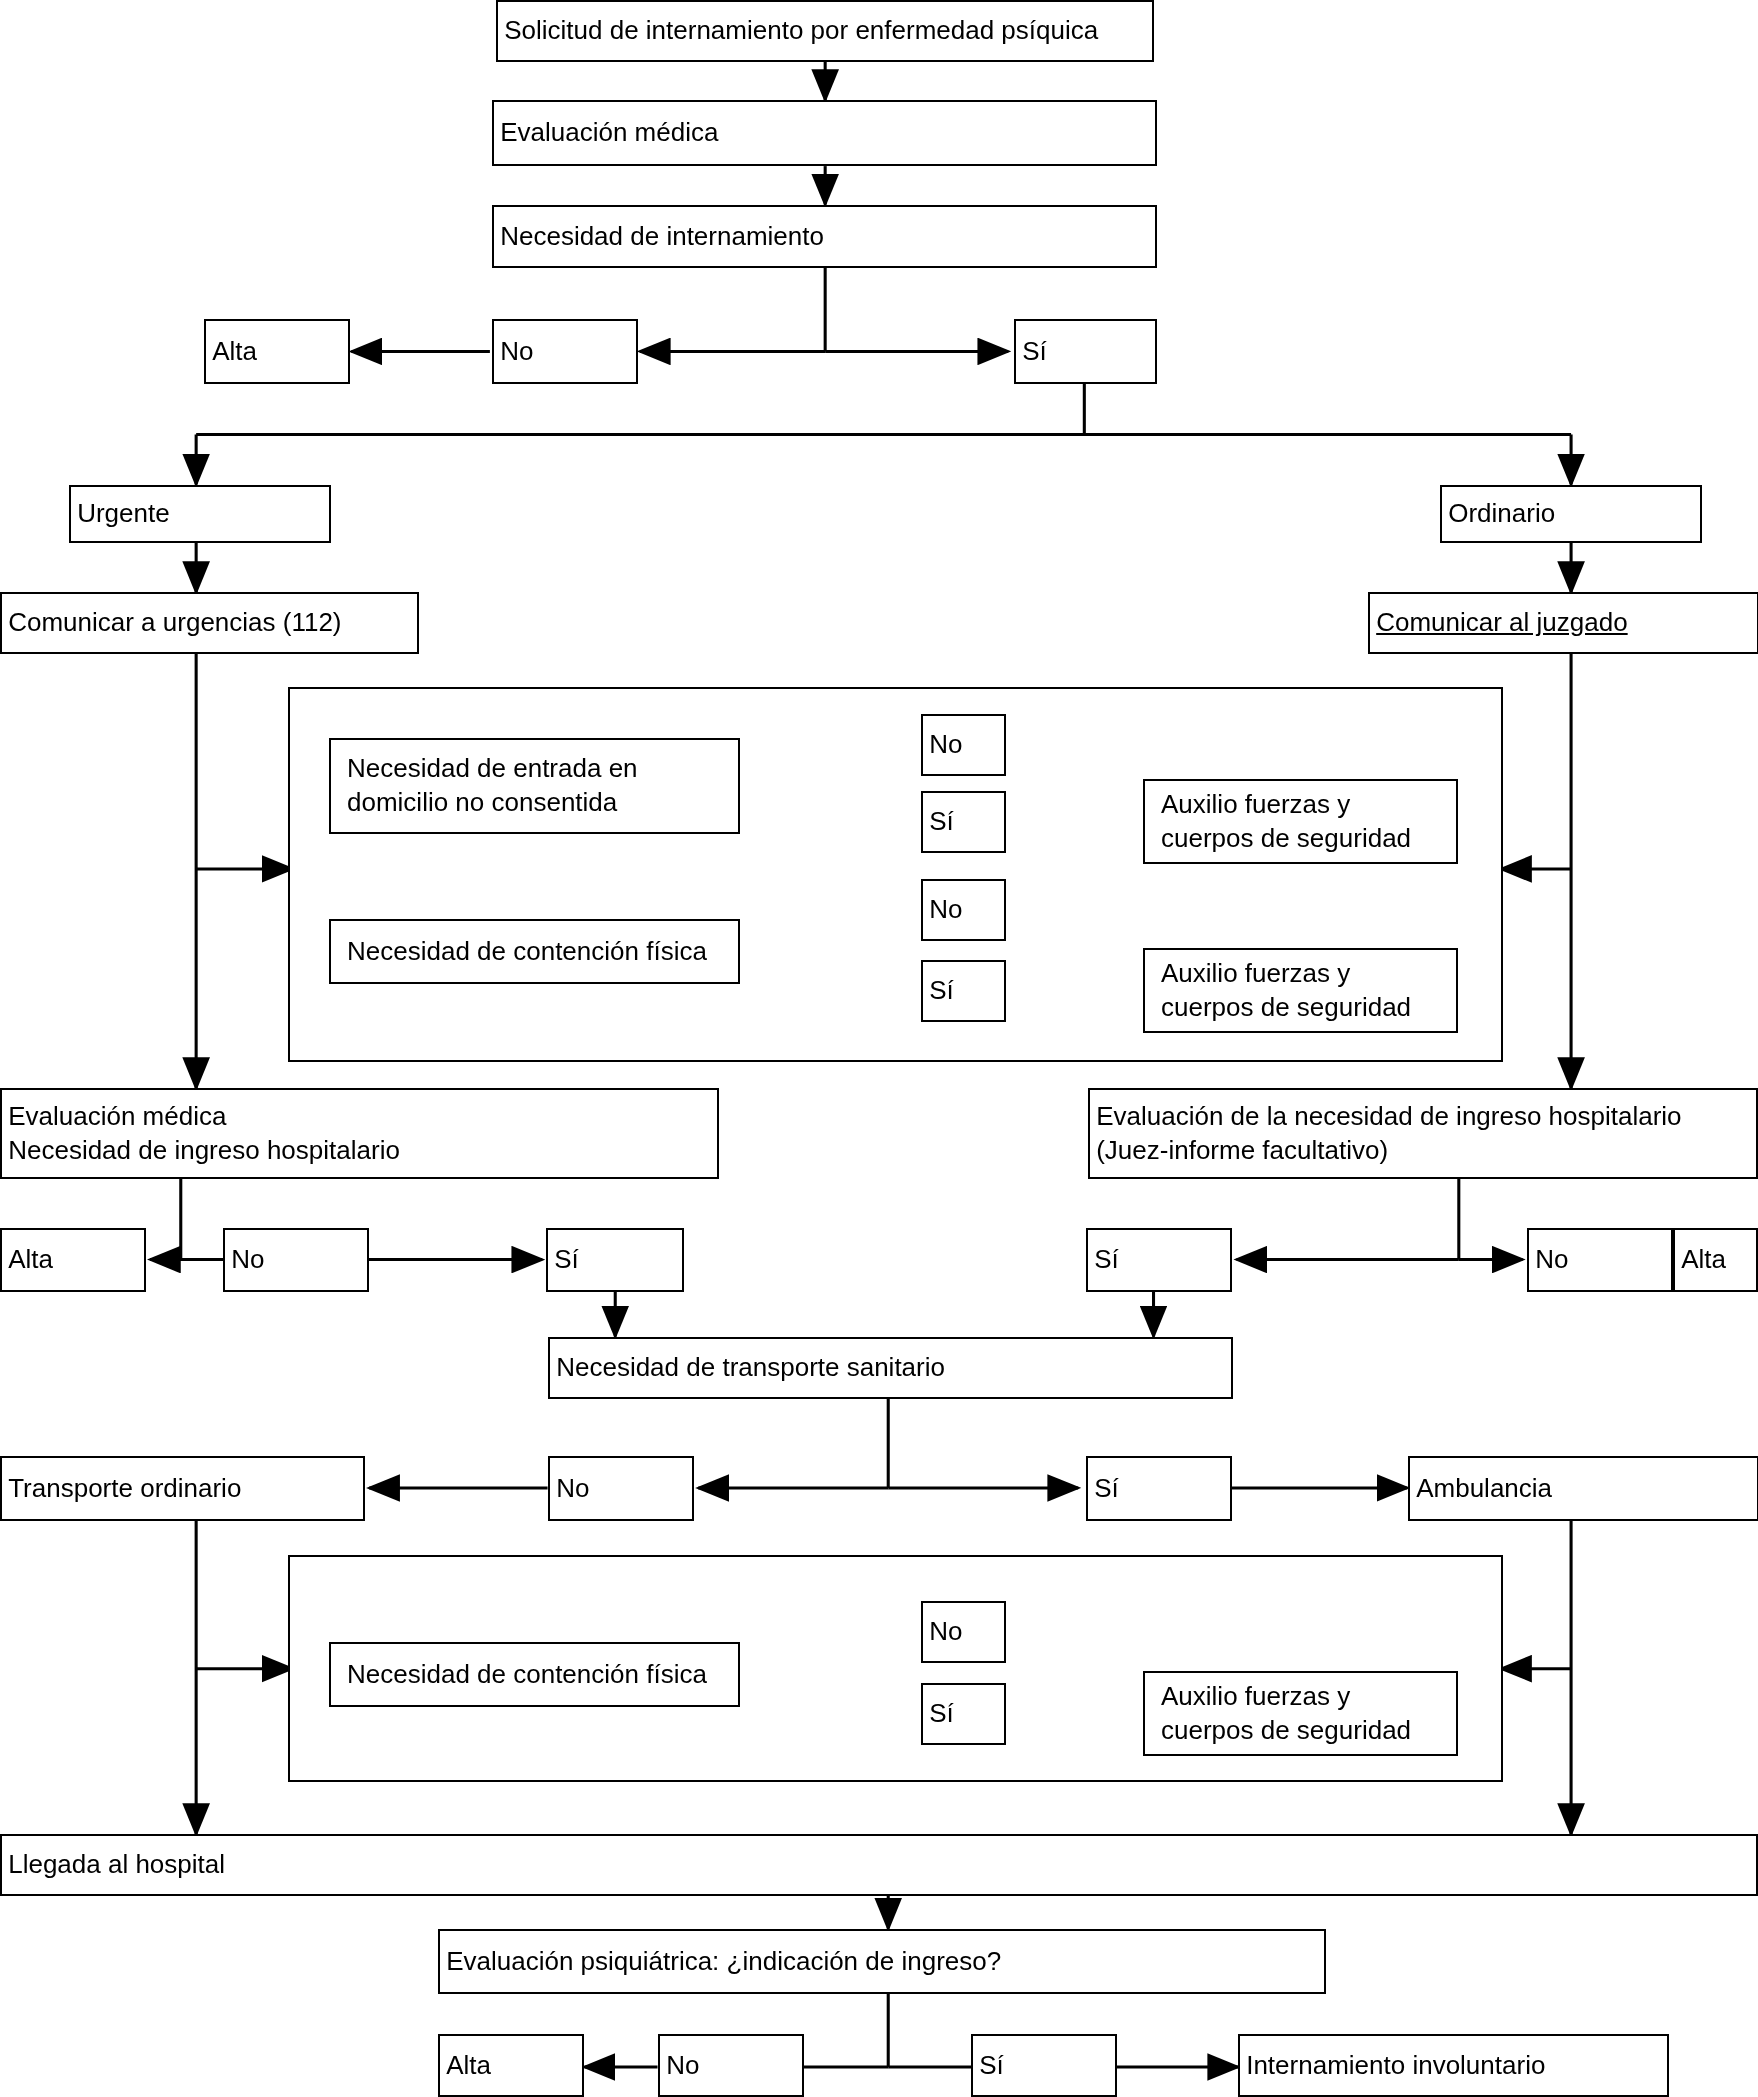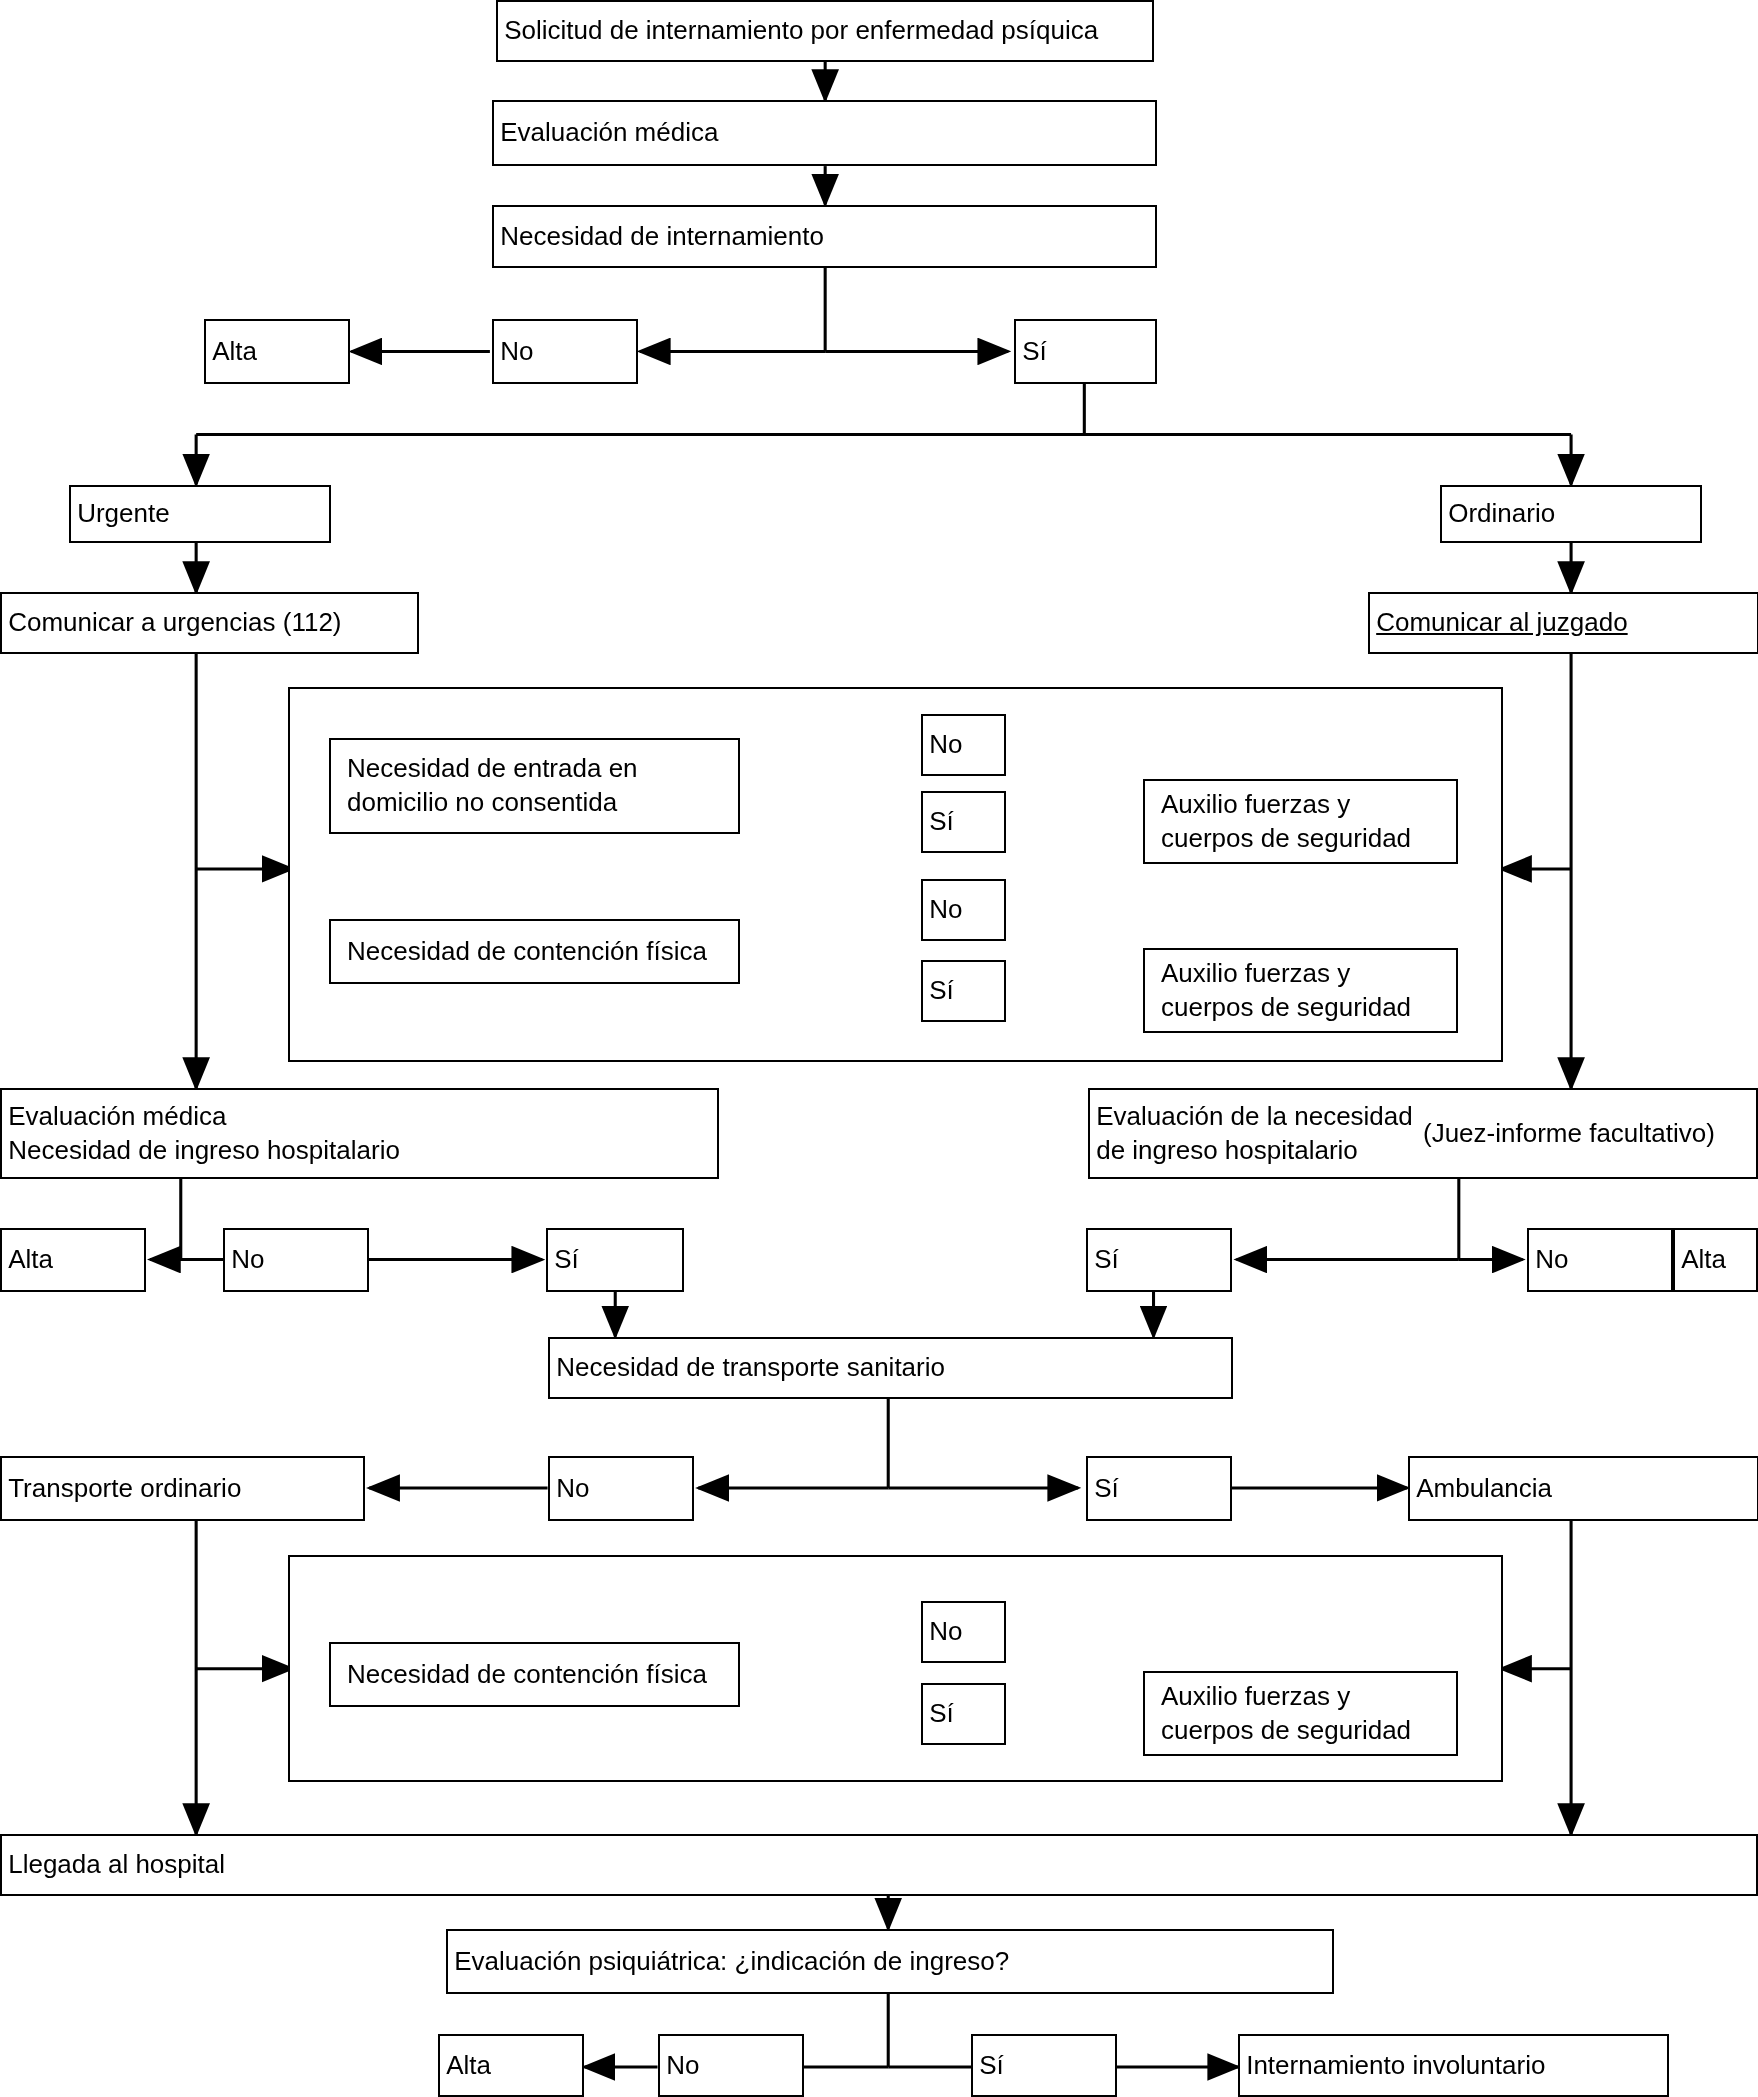--- a/index.html
+++ b/index.html
@@ -225,21 +225,21 @@
   </div>
   <div class="node left-align" style="left:1143px; top:948px; width:315px; height:85px; flex-direction:column; justify-content:center; align-items:flex-start;">
     <span>Auxilio fuerzas y</span>
     <span>cuerpos de seguridad</span>
   </div>
 
   <div class="node" style="left:0px; top:1088px; width:719px; height:91px; flex-direction:column;">
     <span>Evaluación médica</span>
     <span>Necesidad de ingreso hospitalario</span>
   </div>
-  <div class="node" style="left:1088px; top:1088px; width:670px; height:91px; flex-direction:row;">
+  <div class="node" style="left:1088px; top:1088px; width:670px; height:91px; flex-direction:column;">
     <span>Evaluación de la necesidad de  ingreso hospitalario</span>
     <span>(Juez-informe facultativo)</span>
   </div>
 
   <div class="node" style="left:0px; top:1228px; width:146px; height:64px;">
     <span>Alta</span>
   </div>
   <div class="node" style="left:223px; top:1228px; width:146px; height:64px;">
     <span>No</span>
   </div>
@@ -287,21 +287,21 @@
   </div>
   <div class="node left-align" style="left:1143px; top:1671px; width:315px; height:85px; flex-direction:column; justify-content:center; align-items:flex-start;">
     <span>Auxilio fuerzas y</span>
     <span>cuerpos de seguridad</span>
   </div>
 
   <div class="node" style="left:0px; top:1834px; width:1758px; height:62px;">
     <span>Llegada al hospital</span>
   </div>
 
-  <div class="node" style="left:438px; top:1929px; width:888px; height:65px;margin-left:8px;">
+  <div class="node" style="left:438px; top:1929px; width:888px; height:65px;">
     <span>Evaluación psiquiátrica: ¿indicación de ingreso?</span>
   </div>
 
   <div class="node" style="left:438px; top:2034px; width:146px; height:63px;">
     <span>Alta</span>
   </div>
   <div class="node" style="left:658px; top:2034px; width:146px; height:63px;">
     <span>No</span>
   </div>
   <div class="node" style="left:971px; top:2034px; width:146px; height:63px;">

